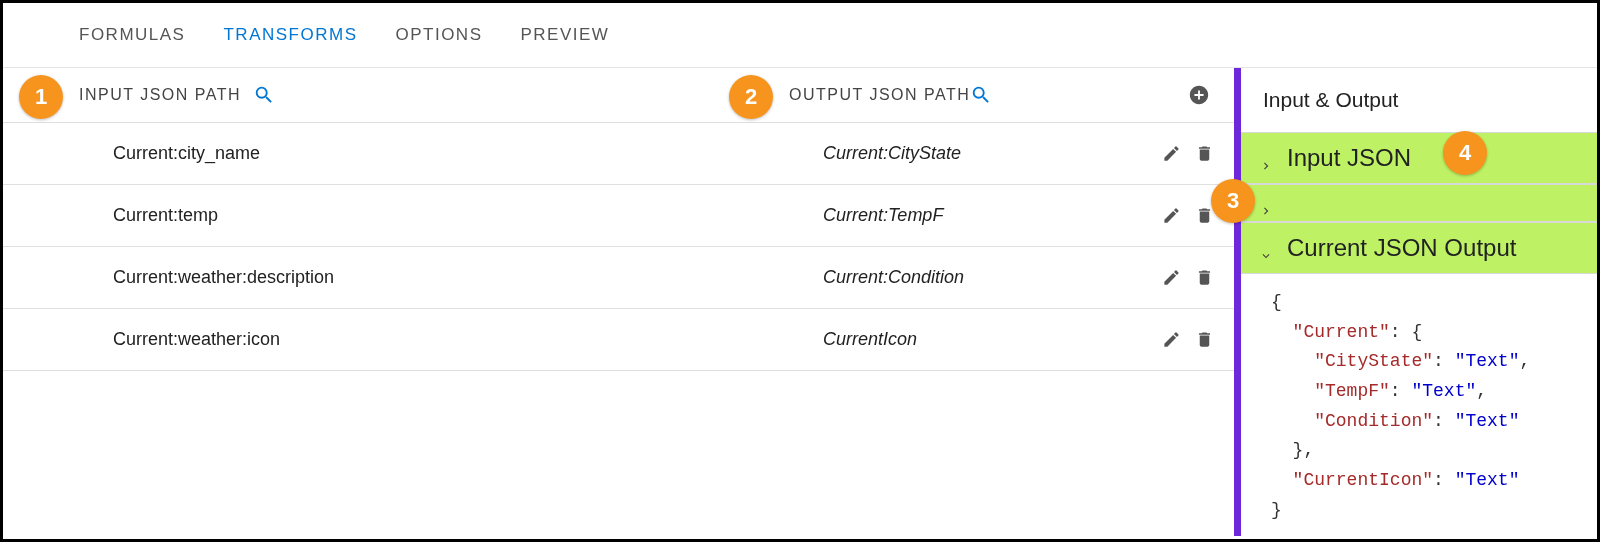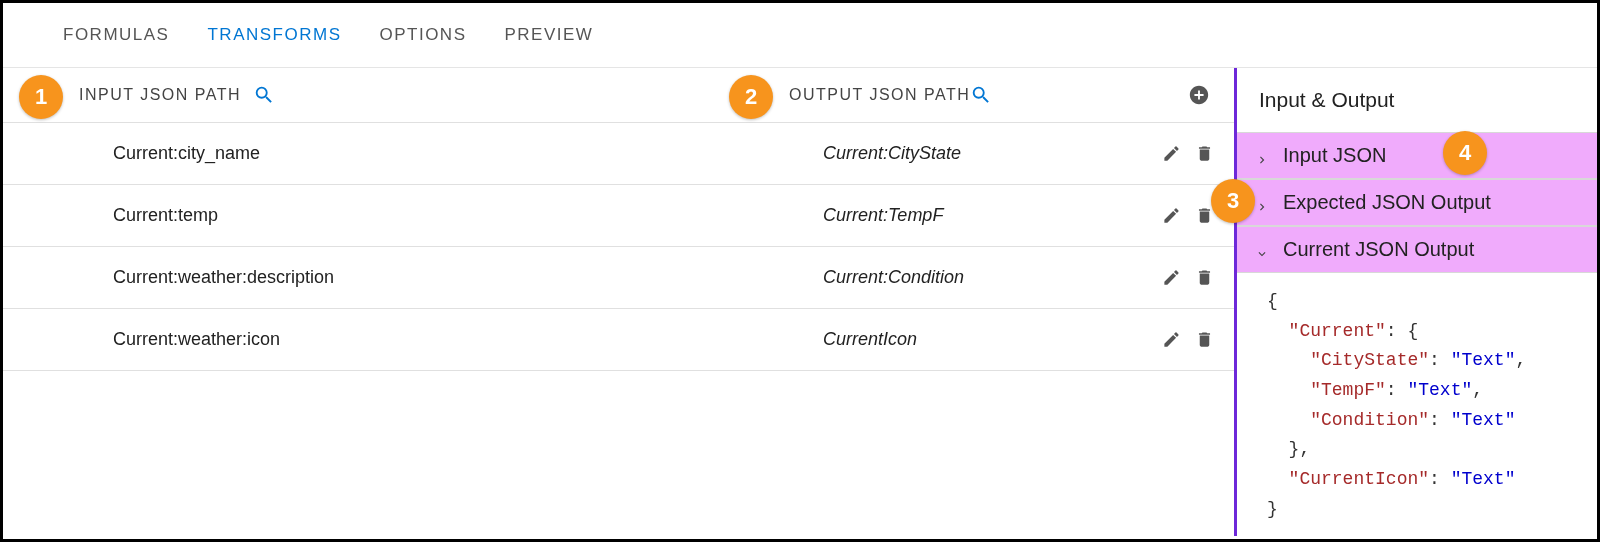--- a/index.html
+++ b/index.html
@@ -1,40 +1,40 @@
 <!DOCTYPE html>
 <html><head>
   <meta charset="utf-8">
   <style>
     * { box-sizing: border-box; margin: 0; padding: 0; }
     body { font-family: -apple-system, BlinkMacSystemFont, "Segoe UI", Arial, sans-serif; background: #fff; width: 1600px; height: 542px; border: 3px solid #000; position: relative; overflow: hidden; }
     
-    .tabs { display: flex; gap: 38px; padding: 22px 0 22px 60px; border-bottom: 1px solid #e5e5e5; }
+    .tabs { display: flex; gap: 38px; padding: 22px 0 22px 76px; border-bottom: 1px solid #e5e5e5; }
     .tab { font-size: 17px; letter-spacing: 1.5px; color: #555; cursor: pointer; }
     .tab.active { color: #0176d3; }
     
     .content { display: flex; height: calc(100% - 68px); }
     .left { flex: 1; }
-    .right { width: 363px; border-left: 3px solid #6d28d9; }
+    .right { width: 363px; border-left: 7px solid #6d28d9; }
     
     .headers { display: flex; align-items: center; padding: 16px 20px 16px 76px; border-bottom: 1px solid #e0e0e0; }
     .col-input { width: 710px; display: flex; align-items: center; gap: 12px; }
     .col-output { flex: 1; display: flex; align-items: center; }
     .header-label { font-size: 16px; letter-spacing: 1.5px; color: #444; }
     .search-icon { width: 22px; height: 22px; fill: #0176d3; cursor: pointer; }
     .add-icon { width: 22px; height: 22px; fill: #555; cursor: pointer; margin-right: 4px; }
     
     .row { display: flex; align-items: center; padding: 20px 20px 20px 78px; border-bottom: 1px solid #e0e0e0; }
     .row .in { width: 710px; font-size: 18px; color: #222; margin-left: 32px; }
     .row .out { flex: 1; font-size: 18px; color: #222; font-style: italic; }
     .row .actions { display: flex; gap: 14px; }
     .action-icon { width: 19px; height: 19px; fill: #555; cursor: pointer; }
     
     .right-title { padding: 20px 22px; font-size: 21px; color: #222; }
-    .accordion { border-top: 1px solid #d8d8d8; border-bottom: 1px solid #d8d8d8; background: #f0abfc; padding: 11px 18px; display: flex; align-items: center; gap: 14px; cursor: pointer; font-size: 20px; color: #222; }
+    .accordion { border-top: 1px solid #d8d8d8; border-bottom: 1px solid #d8d8d8; background: #bef264; padding: 11px 18px; display: flex; align-items: center; gap: 14px; cursor: pointer; font-size: 24px; color: #222; }
     .chev { width: 14px; height: 14px; flex-shrink: 0; }
     .chev svg { fill: #444; }
     
     .json { font-family: "Courier New", monospace; font-size: 18px; line-height: 1.65; padding: 14px 20px 14px 30px; white-space: pre; color: #333; }
     .k { color: #a52a2a; }
     .v { color: #0000cd; }
     .b { color: #333; }
     
     .callout { position: absolute; width: 44px; height: 44px; background: #f7941d; border-radius: 50%; display: flex; align-items: center; justify-content: center; color: #fff; font-size: 22px; font-weight: 700; z-index: 10; box-shadow: 0 1px 3px rgba(0,0,0,0.25); }
   </style>
@@ -124,21 +124,20 @@
     <div class="accordion">
       <span class="chev"><svg viewBox="0 0 24 24">
             <path d="M8.59 16.59L13.17 12 8.59 7.41 10 6l6 6-6 6-1.41-1.41z"></path>
           </svg></span>
       <span>Input JSON</span>
     </div>
     <div class="accordion">
       <span class="chev"><svg viewBox="0 0 24 24">
             <path d="M8.59 16.59L13.17 12 8.59 7.41 10 6l6 6-6 6-1.41-1.41z"></path>
           </svg></span>
-      <span>Expected JSON Output</span>
     </div>
     <div class="accordion">
       <span class="chev"><svg viewBox="0 0 24 24">
             <path d="M7.41 8.59L12 13.17l4.59-4.58L18 10l-6 6-6-6 1.41-1.41z"></path>
           </svg></span>
       <span>Current JSON Output</span>
     </div>
     <div class="json" id="json"><span class="b">{</span>
   <span class="k">"Current"</span><span class="b">: {</span>
     <span class="k">"CityState"</span><span class="b">: </span><span class="v">"Text"</span><span class="b">,</span>

